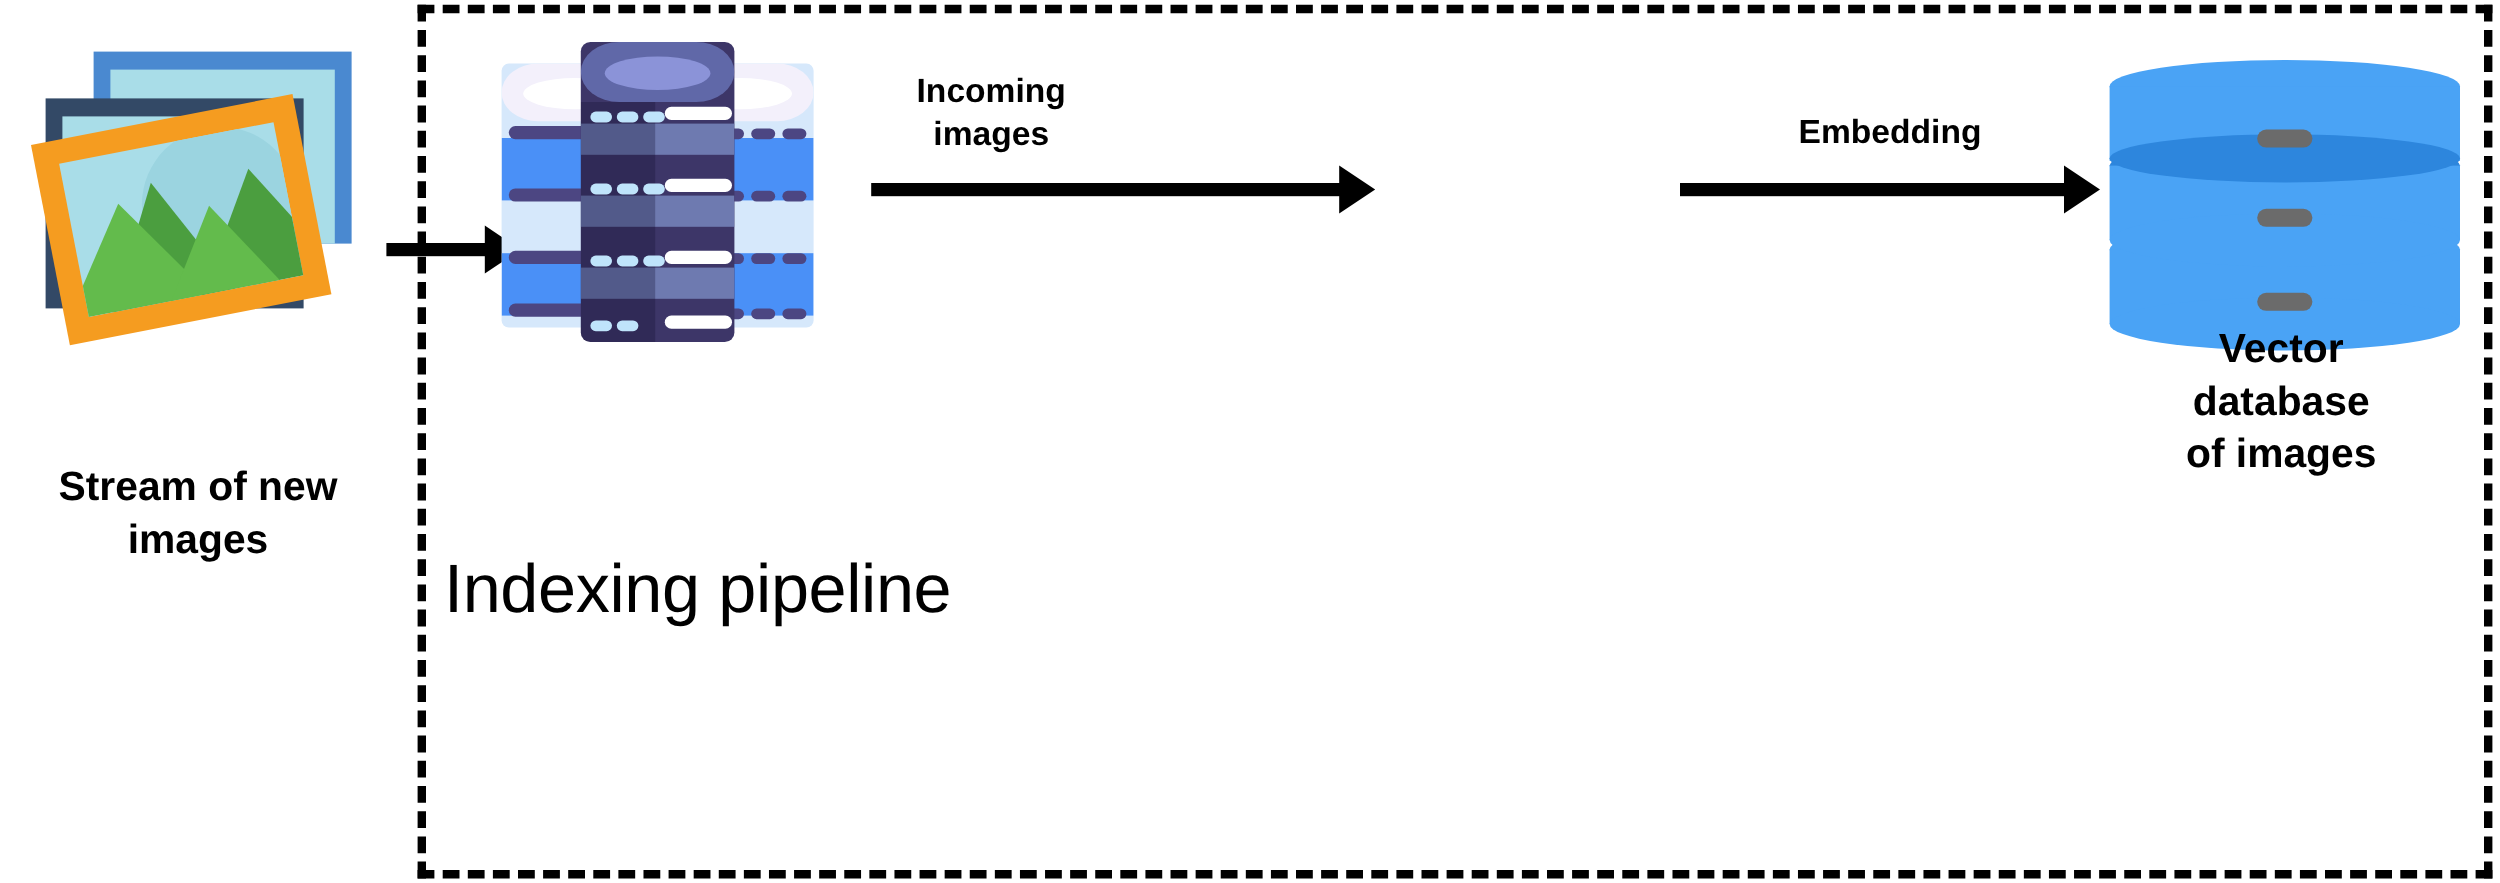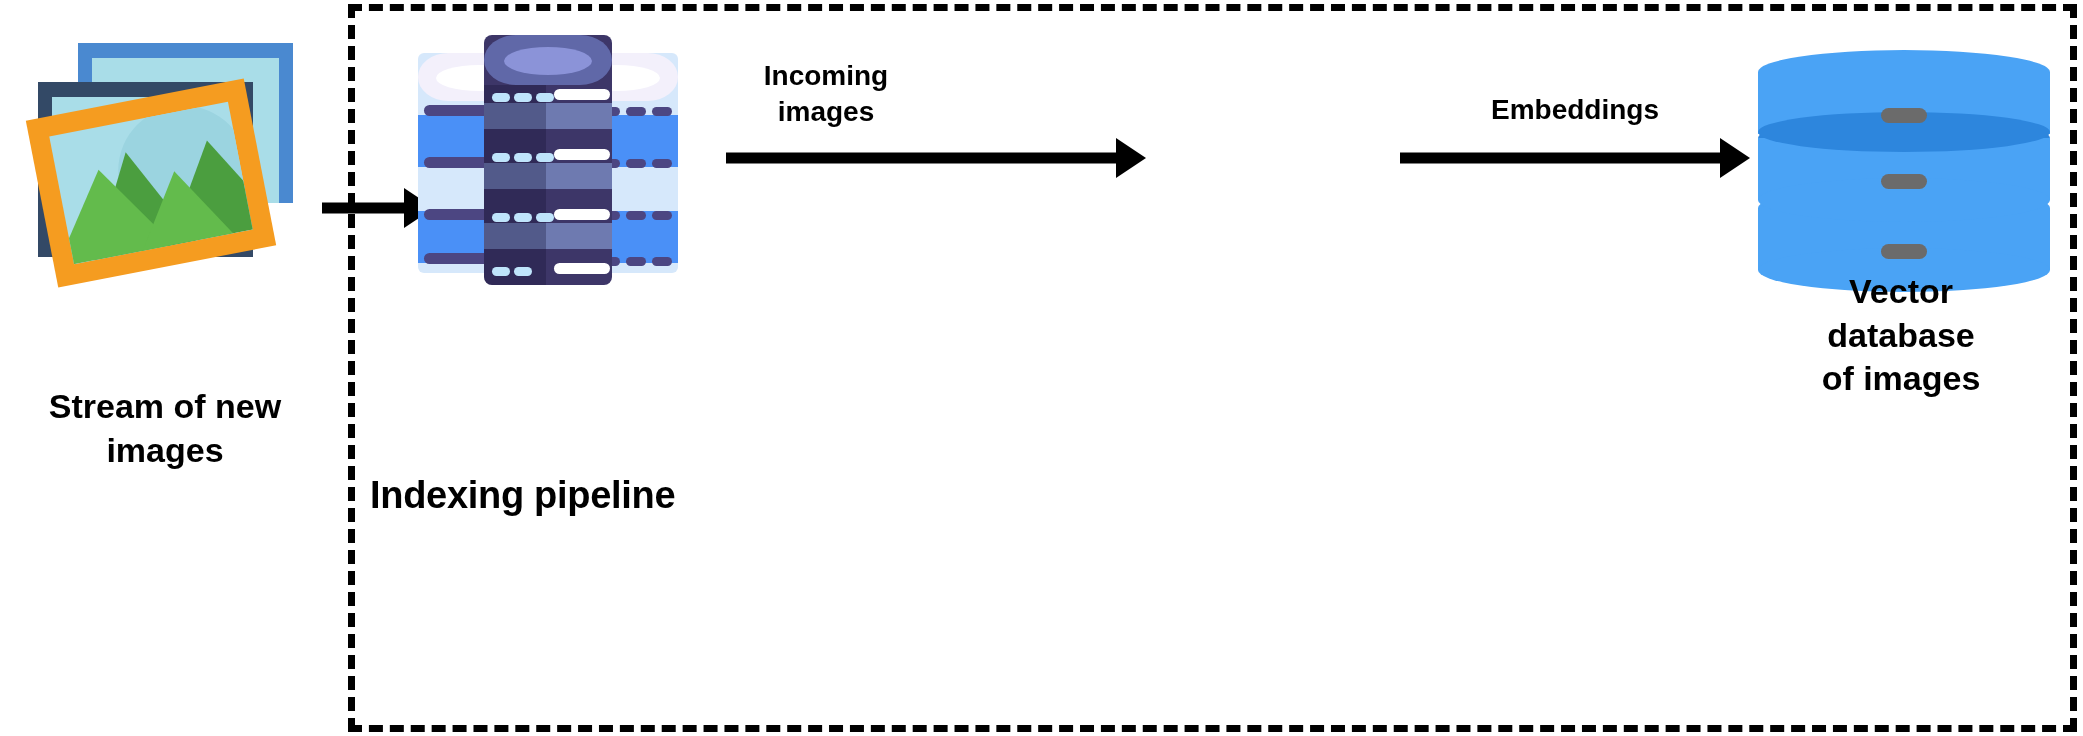--- a/index.html
+++ b/index.html
@@ -15,23 +15,23 @@
   
   .pipeline-box{
     position:absolute;
     left:348px;top:4px;
     width:1729px;height:728px;
     border:7px dashed #000;
     box-sizing:border-box;
   }
   .pipeline-label{
     position:absolute;
-    left:370px;top:474px;
-    font-size:38px;
-    font-weight:700;
+    left:370px;top:458px;
+    font-size:57px;
+    font-weight:400;
     letter-spacing:-0.3px;
     white-space:nowrap;
   }
 
   
   .caption{
     position:absolute;
     text-align:center;
     font-size:34px;
     font-weight:700;
@@ -245,21 +245,21 @@
     <div class="head"></div>
   </div>
   <div class="edge-label" style="left:726px;top:58px;width:200px;">Incoming
 images</div>
 
 
   <div class="arrow" style="left:1400px;top:138px;width:350px;">
     <div class="shaft" style="width:322px;"></div>
     <div class="head"></div>
   </div>
-  <div class="edge-label" style="left:1400px;top:92px;width:350px;">Embeddings</div>
+  <div class="edge-label" style="left:1400px;top:92px;width:350px;">Embedding</div>
 
   <div class="vecdb">
     <div class="disc" style="top:138px;height:92px;">
       <div class="top" style="top:0;"></div>
       <div class="side" style="top:22px;height:62px;"></div>
       <div class="top" style="top:62px;"></div>
       <div class="mark" style="top:58px;"></div>
     </div>
     <div class="disc" style="top:70px;height:92px;">
       <div class="shadow" style="top:0;"></div>

